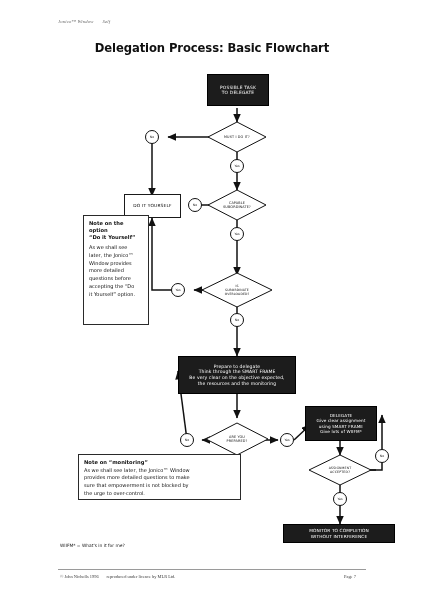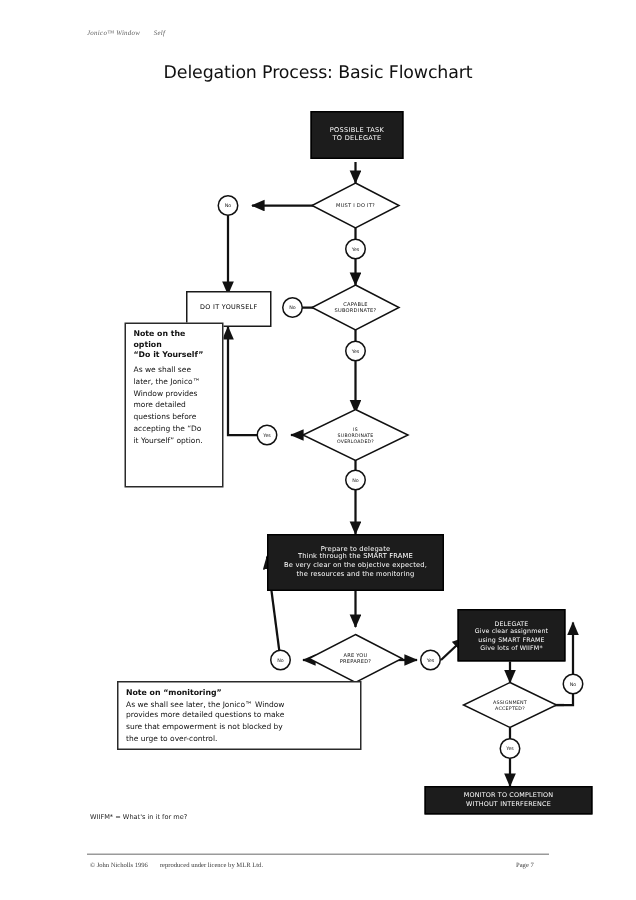--- a/index.html
+++ b/index.html
@@ -38,21 +38,21 @@
     font-style: italic;
   }
   
   .title {
     position: absolute;
     left: 0;
     right: 0;
     top: 41px;
     text-align: center;
     font-family: "DejaVu Sans", sans-serif;
-    font-weight: normal;
+    font-weight: bold;
     font-size: 11.6px;
     letter-spacing: -0.1px;
     color: #101010;
   }
   
   .node {
     position: absolute;
     box-sizing: border-box;
   }
   .blackbox {

